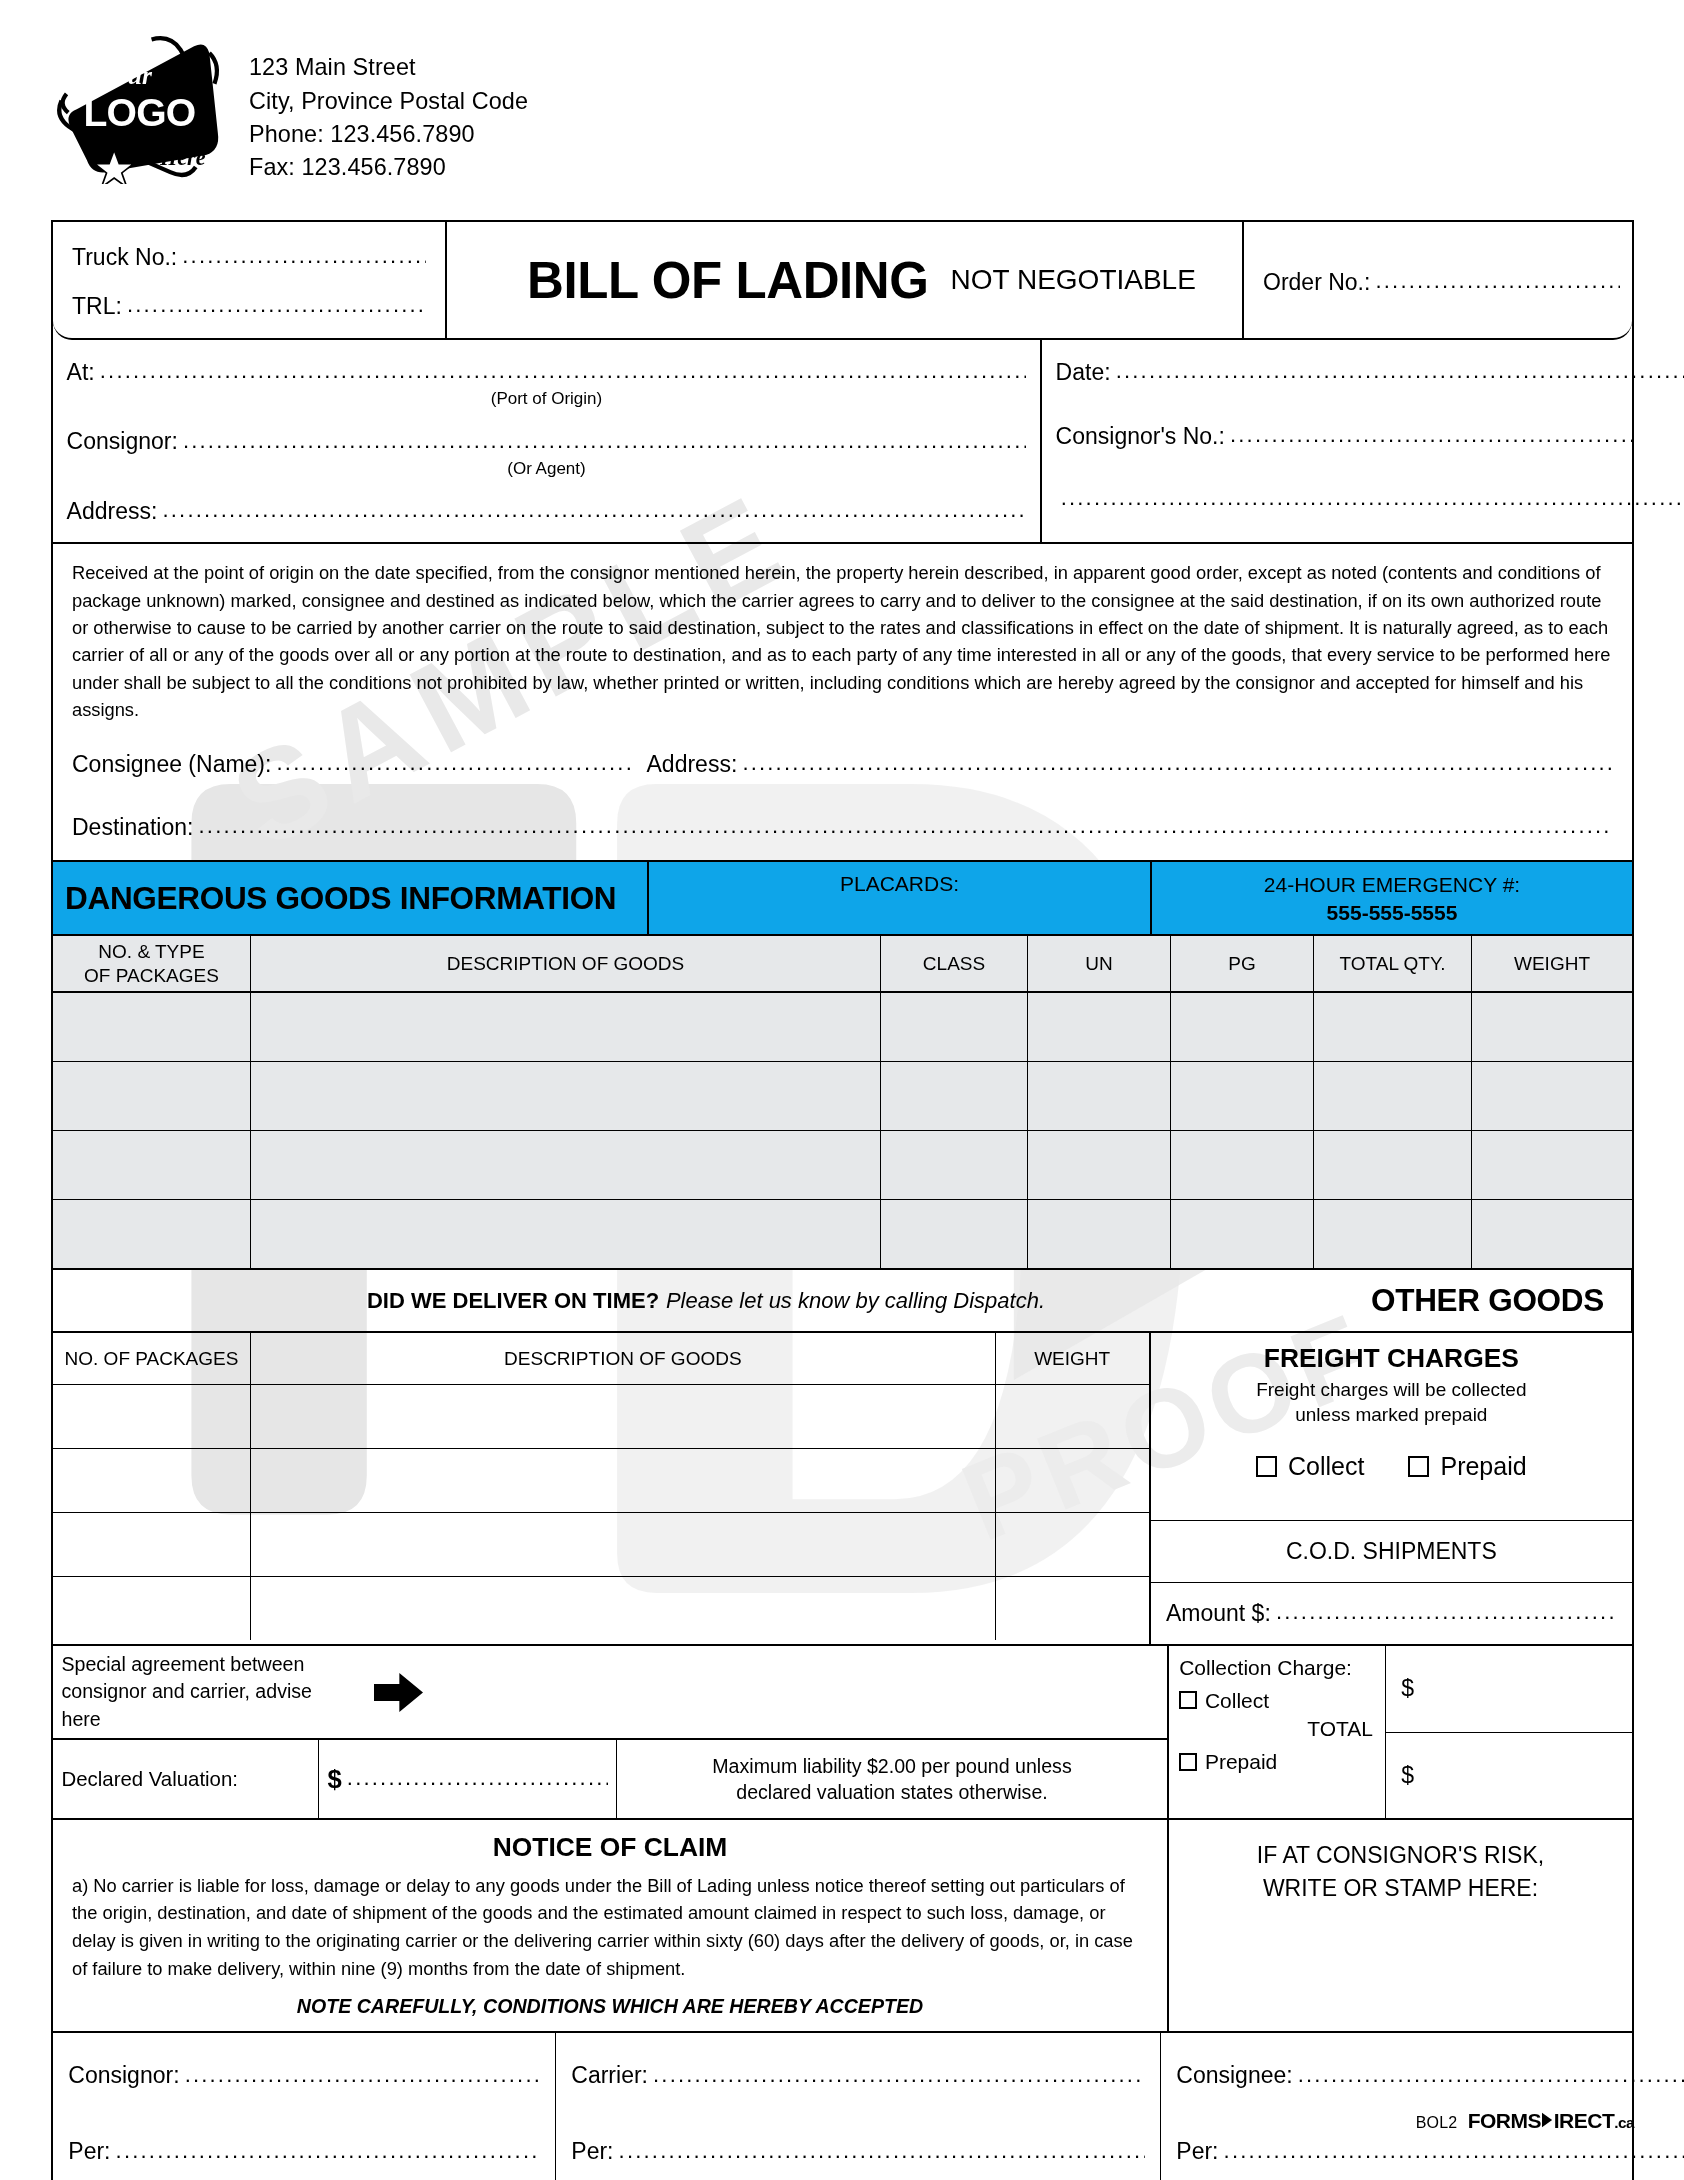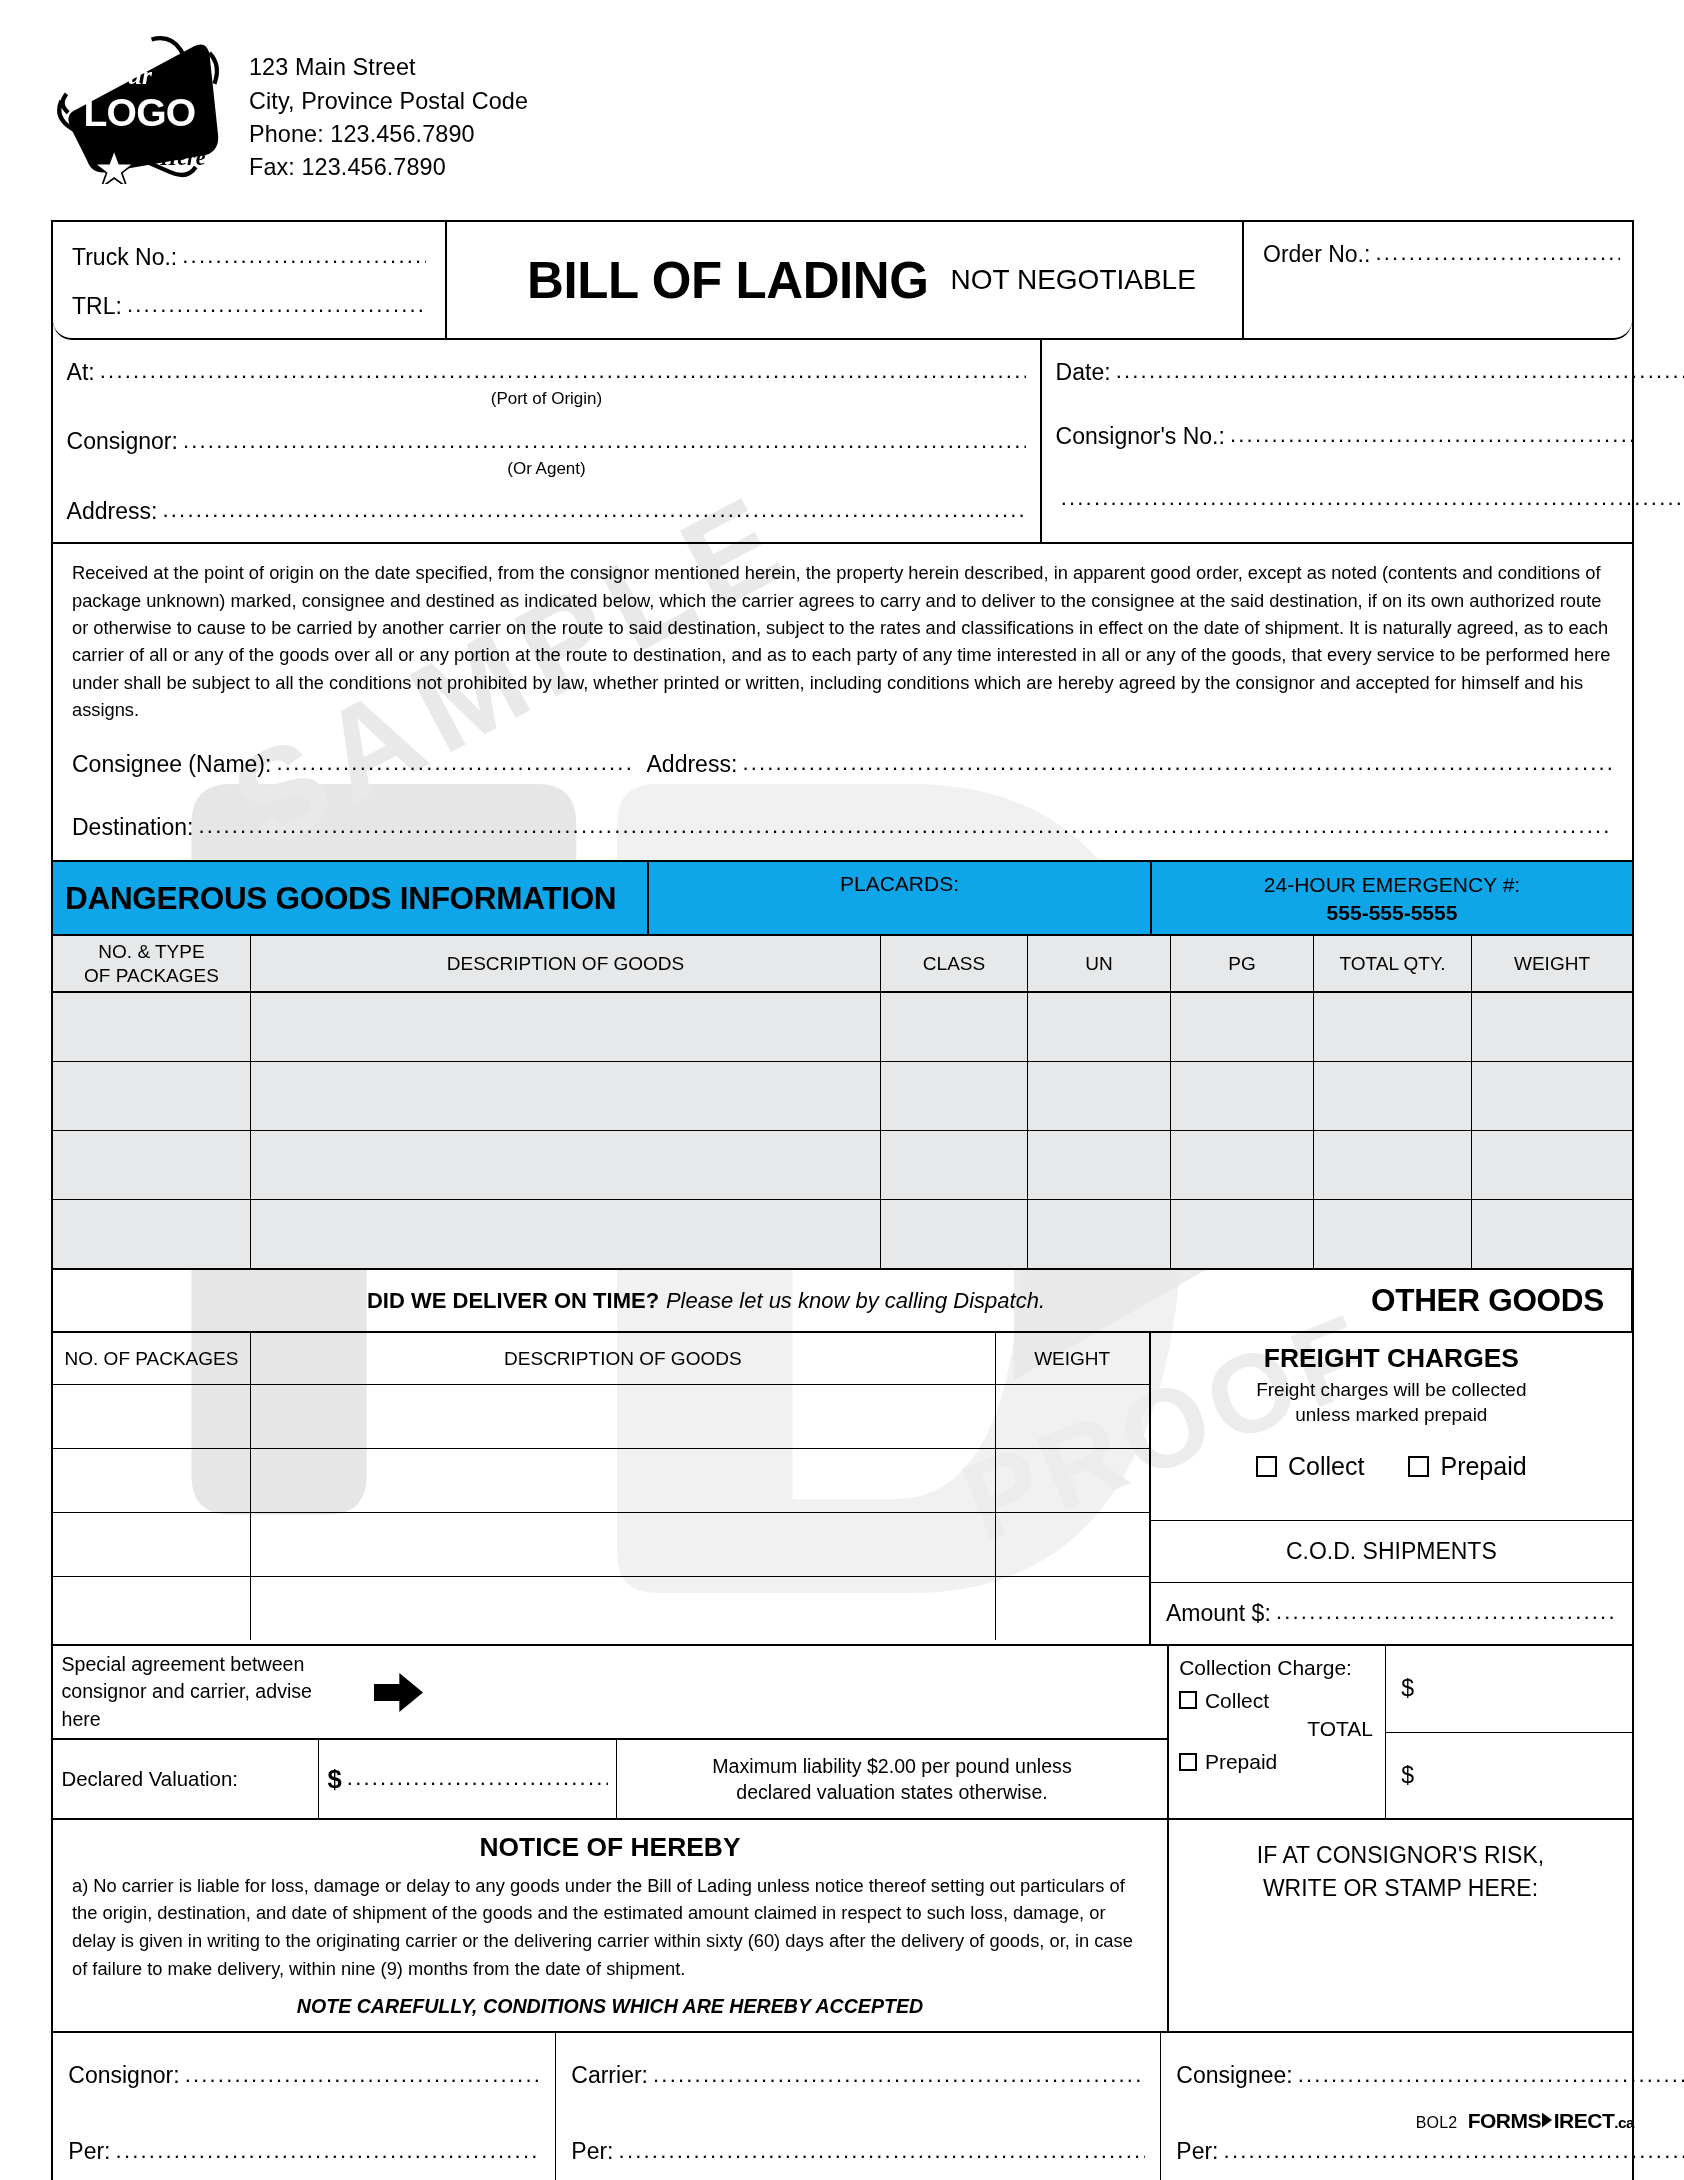--- a/index.html
+++ b/index.html
@@ -131,21 +131,21 @@
   #not-negotiable {
     font-size: 28px;
     margin-left: 22px;
     letter-spacing: 0px;
   }
   #order-cell {
     width: 388px;
     padding: 19px 12px 0 19px;
     font-size: 23px;
   }
-  #order-cell .fl { display: flex; align-items: baseline; }
+  #order-cell .fl { display: flex; align-items: baseline; margin-top: 28px; }
   #bl-row { margin-top: 17px; display: flex; align-items: baseline; }
   #bl-no {
     font-size: 37px;
     font-weight: 700;
     margin-left: 39px;
     letter-spacing: 0.4px;
   }
 
   
   #consignor-left { width: 989px; padding: 0 13.6px; }
@@ -684,21 +684,21 @@
         </div>
         <div class="cell" id="dollar-col">
           <div class="dollar-cell bb1">$</div>
           <div class="dollar-cell">$</div>
         </div>
       </div>
     </div>
 
     <div class="row bb" id="notice-row">
       <div class="cell br" id="notice-left">
-        <div id="notice-title">NOTICE OF HEREBY</div>
+        <div id="notice-title">NOTICE OF CLAIM</div>
         <div id="notice-body">a) No carrier is liable for loss, damage or delay to any goods under the Bill of Lading unless notice thereof setting out particulars of the origin, destination, and date of shipment of the goods and the estimated amount claimed in respect to such loss, damage, or delay is given in writing to the originating carrier or the delivering carrier within sixty (60) days after the delivery of goods, or, in case of failure to make delivery, within nine (9) months from the date of shipment.</div>
         <div id="notice-accept">NOTE CAREFULLY, CONDITIONS WHICH ARE HEREBY ACCEPTED</div>
       </div>
       <div class="cell" id="risk-cell">
         <div>IF AT CONSIGNOR'S RISK,</div>
         <div>WRITE OR STAMP HERE:</div>
       </div>
     </div>
 
     <div class="row" id="sig-row">

